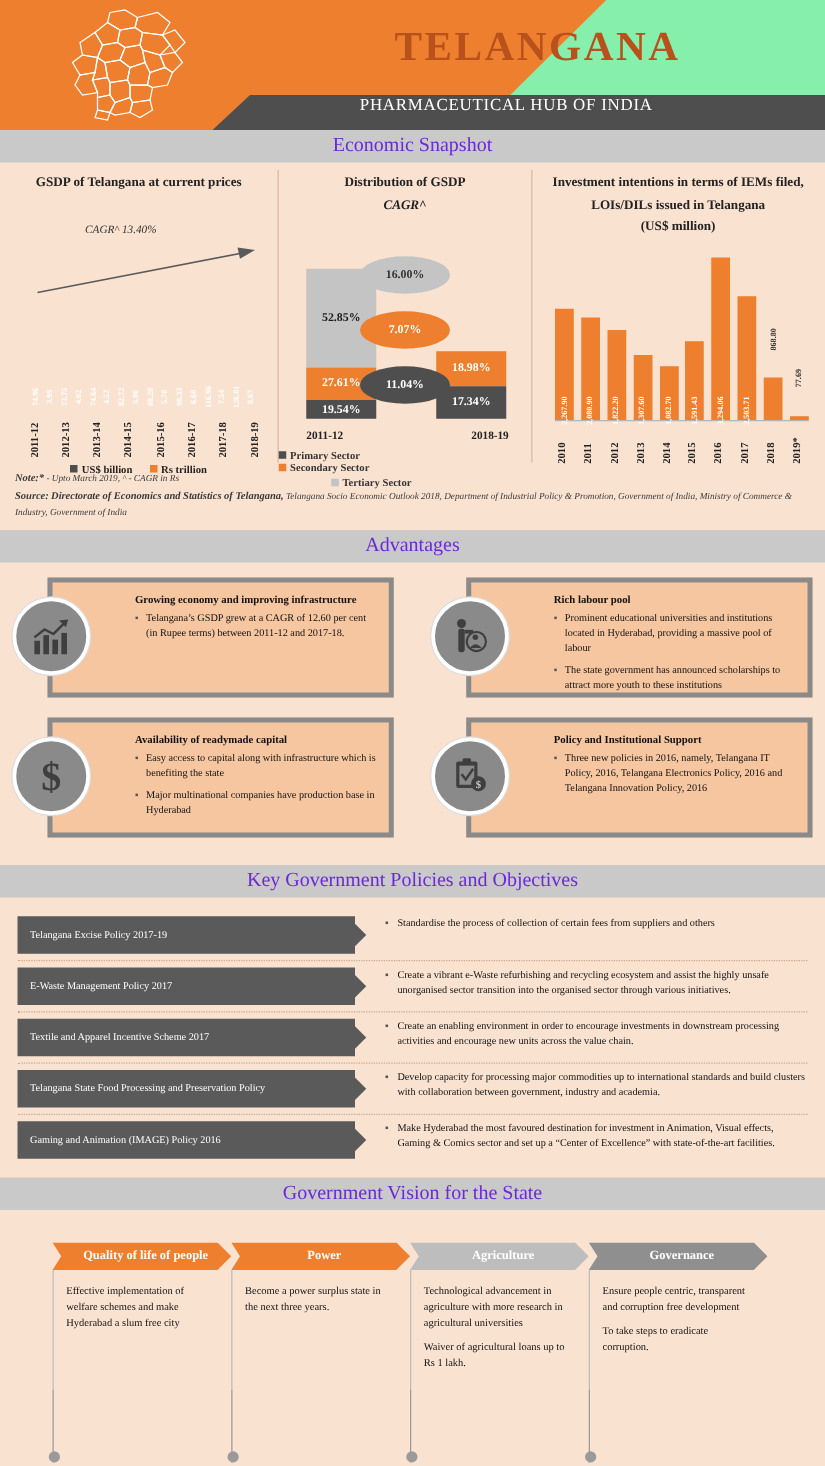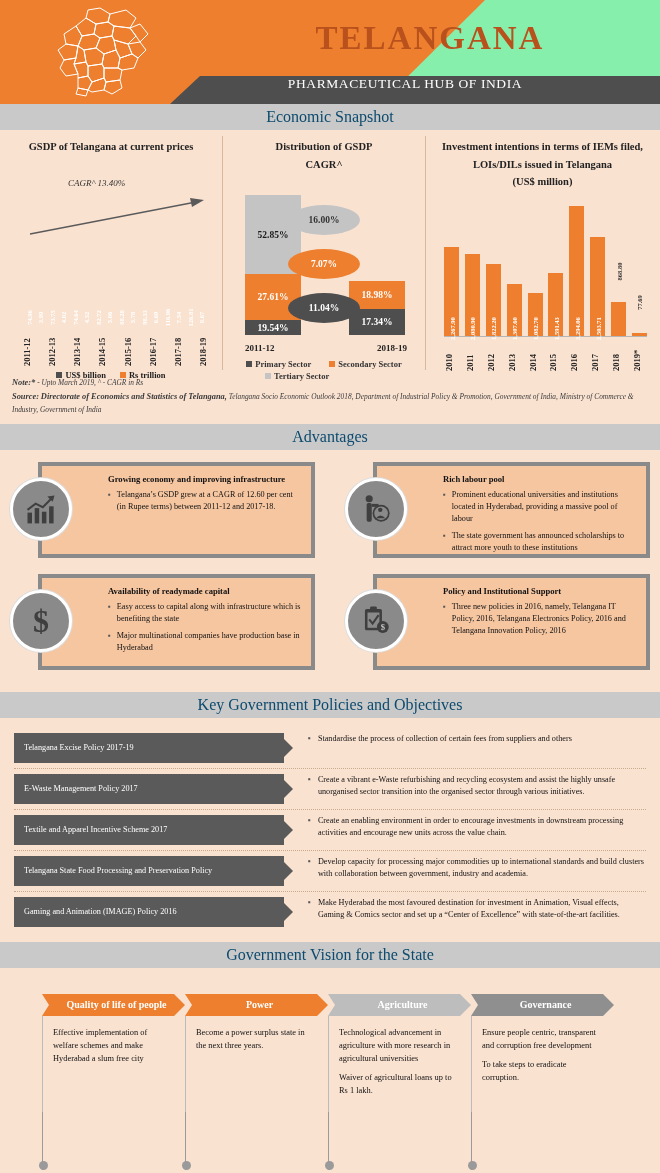--- a/index.html
+++ b/index.html
@@ -35,33 +35,33 @@
   }
   .subtitle-band span {
     color: #fff; font-size: 13.5px; letter-spacing: 0.6px; margin-left: 150px;
   }
 
   
   .band {
     height: 26px; background: #c9c9c9; display: flex;
     align-items: center; justify-content: center;
   }
-  .band span { color: #0c4a6e; font-size: 16px; }
+  .band span { color: #6d28d9; font-size: 16px; }
 
   
   .charts { display: flex; height: 240px; padding-top: 6px; }
   .chart-col { position: relative; }
   .chart-col.c1 { width: 222px; }
   .chart-col.c2 { width: 204px; border-left: 1px solid #d8b79c; border-right: 1px solid #d8b79c; }
   .chart-col.c3 { width: 233px; }
   .chart-title {
     text-align: center; font-size: 10.5px; font-weight: bold; color: #222;
     padding: 4px 8px 0; line-height: 1.3;
   }
-  .chart-title.ital { font-weight: bold; }
+  .chart-title.ital { font-style: italic; font-weight: bold; }
 
   
   .c1-plot { position: relative; height: 148px; margin: 22px 14px 0 16px; }
   .cagr-arrow {
     position: absolute; left: 12px; top: 20px; width: 178px; height: 42px;
   }
   .cagr-label {
     position: absolute; left: 52px; top: 2px; font-size: 9px; font-style: italic; color: #333;
     white-space: nowrap;
   }
@@ -101,21 +101,21 @@
     width: 72px; height: 30px; border-radius: 50%;
     display: flex; align-items: center; justify-content: center;
     font-size: 9.5px; font-weight: bold;
   }
   .ellipse.e-tert { background: #c4c4c4; color: #333; top: 22px; }
   .ellipse.e-sec  { background: #ee7f2e; color: #fff; top: 66px; }
   .ellipse.e-pri  { background: #4e4e4e; color: #fff; top: 110px; }
   .c2-yrs { position: relative; height: 14px; }
   .c2-yrs div { position: absolute; font-size: 9px; font-weight: bold; color: #222; }
   .c2-legend { margin-top: 2px; }
-  .c2-legend .row { display: flex; justify-content: center; gap: 18px; margin-top: 2px; }
+  .c2-legend .row { display: flex; justify-content: center; margin-top: 2px; flex-direction: column; }
   .c2-legend span { font-size: 8.5px; font-weight: bold; color: #333; display: flex; align-items: center; gap: 3px; }
 
   
   .c3-plot { position: relative; height: 140px; margin: 8px 12px 0 18px; }
   .c3-bars { position: absolute; left: 0; right: 0; bottom: 0; height: 140px;
     display: flex; align-items: flex-end; justify-content: space-between;
     border-bottom: 1px solid #b5b5b5; }
   .c3-bar { position: relative; width: 15px; background: #ee7f2e; }
   .c3-val {
     position: absolute; bottom: 4px; left: 50%;
@@ -337,21 +337,21 @@
         </span>
     </div>
   </div>
 
   <div class="chart-col c2">
     <div class="chart-title">Distribution of GSDP</div>
     <div class="chart-title ital">CAGR^</div>
     <div class="c2-area">
       <div class="stack left" id="c2left">
           <div class="seg tert" style="height: 79.275px;">52.85%</div>
-          <div class="seg sec" style="height: 46px;">27.61%</div>
+          <div class="seg sec" style="height: 26px;">27.61%</div>
           <div class="seg pri" style="height: 15px;">19.54%</div>
         </div>
       <div class="stack right" id="c2right">
           <div class="seg sec" style="height: 28.47px;">18.98%</div>
           <div class="seg pri" style="height: 26.01px;">17.34%</div>
         </div>
       <div class="ellipse e-tert">16.00%</div>
       <div class="ellipse e-sec">7.07%</div>
       <div class="ellipse e-pri">11.04%</div>
     </div>

